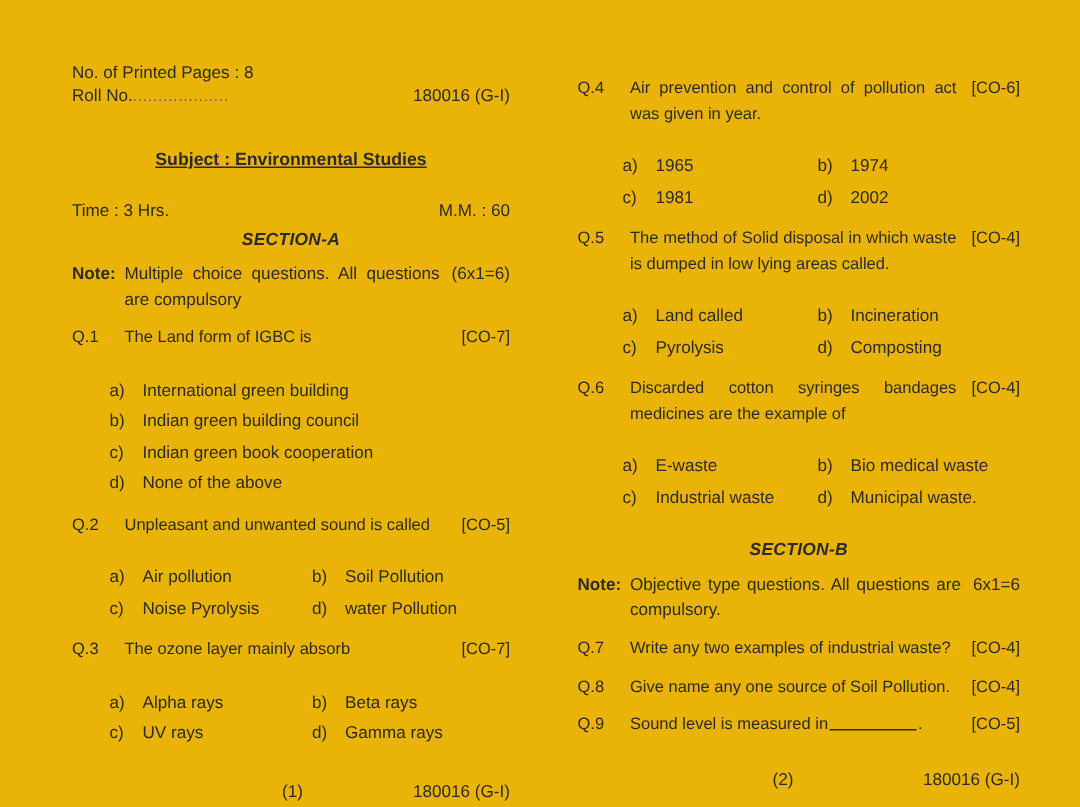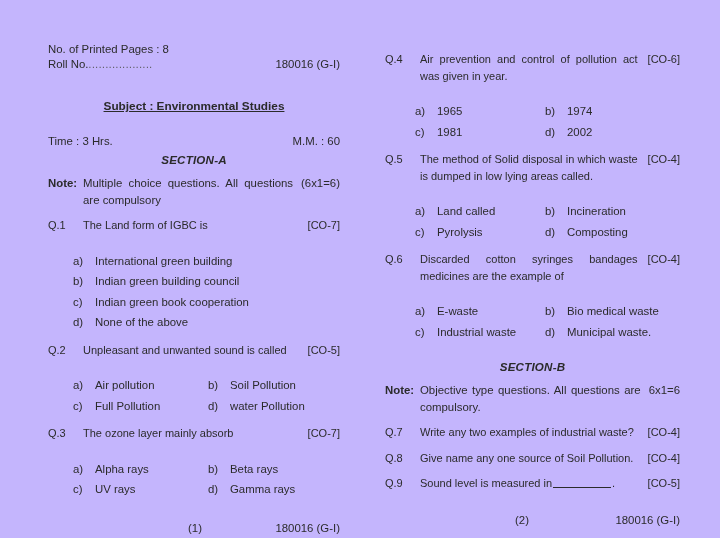--- a/index.html
+++ b/index.html
@@ -13,21 +13,21 @@
     height: 538px;
     position: relative;
     overflow: hidden;
     font-family: "Liberation Sans", sans-serif;
     color: #2b2b2b;
     -webkit-font-smoothing: antialiased;
   }
   .page {
     position: absolute;
     inset: 0;
-    background: #c4b5fd;
+    background: #eab308;
     padding-left: 32px;
   }
   .col {
     position: absolute;
     top: 42px;
   }
   .col-left  { left: 48px;  width: 292px; }
   .col-right { left: 385px; width: 295px; }
 
   .hdr-row {
@@ -214,21 +214,21 @@
     <div class="q nowrapjust">
       <span class="q-num">Q.2</span>
       <span class="q-text"><span class="co">[CO-5]</span><span>Unpleasant and unwanted sound is called</span></span>
     </div>
     <div class="opts">
       <div class="opt-row">
         <span class="opt c1"><span class="ltr">a)</span><span>Air pollution</span></span>
         <span class="opt c2"><span class="ltr">b)</span><span>Soil Pollution</span></span>
       </div>
       <div class="opt-row">
-        <span class="opt c1"><span class="ltr">c)</span><span>Full Pollution</span></span>
+        <span class="opt c1"><span class="ltr">c)</span><span>Noise Pyrolysis</span></span>
         <span class="opt c2"><span class="ltr">d)</span><span>water Pollution</span></span>
       </div>
     </div>
 
     <div class="q nowrapjust">
       <span class="q-num">Q.3</span>
       <span class="q-text"><span class="co">[CO-7]</span><span>The ozone layer mainly absorb</span></span>
     </div>
     <div class="opts">
       <div class="opt-row">

